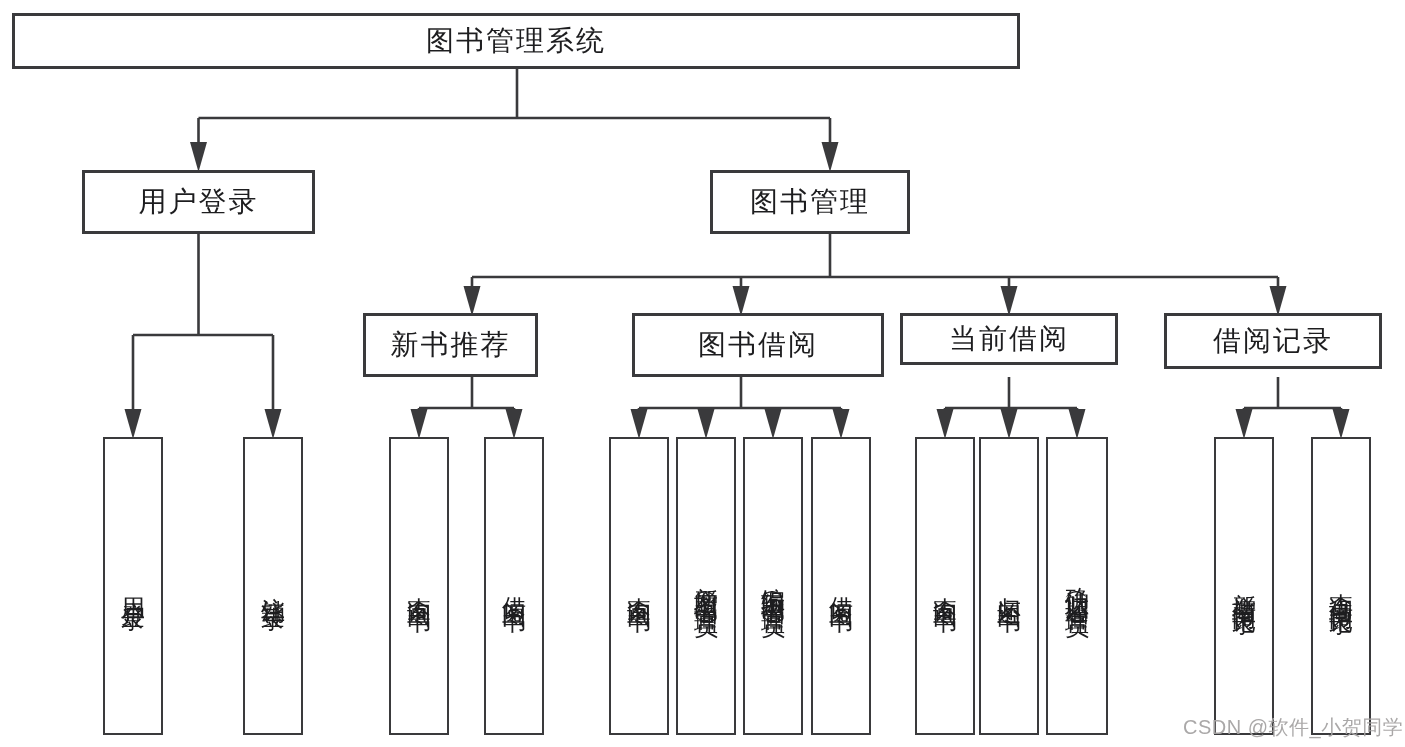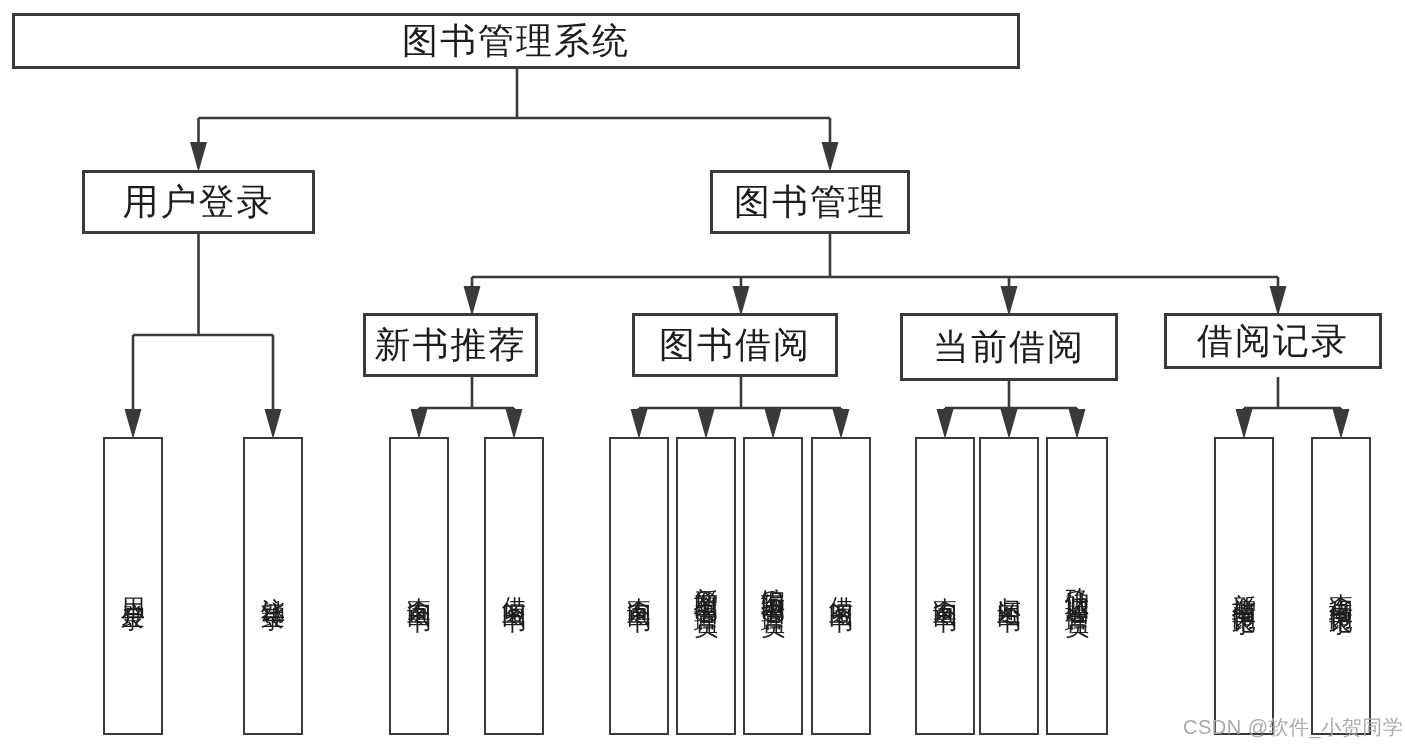--- a/index.html
+++ b/index.html
@@ -7,21 +7,21 @@
     position:relative; width:1405px; height:747px; background:#ffffff;
     font-family:"Liberation Sans", sans-serif; overflow:hidden;
   }
   .connectors { position:absolute; left:0; top:0; width:1405px; height:747px; z-index:1; }
   .node {
     position:absolute; box-sizing:border-box; background:#ffffff;
     border:3px solid #3a3a3c; color:#1d1d1f; z-index:2;
     display:flex; align-items:center; justify-content:center;
     text-align:center; line-height:1;
   }
-  .node.h { font-size:36px; letter-spacing:2px;text-align:center; }
+  .node.h { font-size:28px; letter-spacing:2px;text-align:center; }
   .node.v {
     border-width:2.5px; font-size:24px; letter-spacing:4px;
     writing-mode:vertical-rl; text-orientation:mixed;
     padding:4px 0;
   }
   .watermark {
     position:absolute; left:1183px; top:714px; z-index:3;
     font-size:20px; letter-spacing:0.5px; white-space:nowrap;
     color:rgba(165,163,163,0.95);
   }
@@ -77,22 +77,22 @@
       <polygon points="1332.5,409 1349.5,409 1341,439"></polygon>
     </g>
   </svg>
 
   <div class="node h" style="left:12px; top:13px; width:1008px; height:56px;">图书管理系统</div>
 
   <div class="node h" style="left:82px; top:170px; width:233px; height:64px;">用户登录</div>
   <div class="node h" style="left:710px; top:170px; width:200px; height:64px;">图书管理</div>
 
   <div class="node h" style="left:363px; top:313px; width:175px; height:64px;">新书推荐</div>
-  <div class="node h" style="left:632px; top:313px; width:206px; height:64px;">图书借阅</div>
-  <div class="node h" style="left:900px; top:313px; width:218px; height:68px;">当前借阅</div>
+  <div class="node h" style="left:632px; top:313px; width:252px; height:64px;">图书借阅</div>
+  <div class="node h" style="left:900px; top:313px; width:218px; height:52px;">当前借阅</div>
   <div class="node h" style="left:1164px; top:313px; width:218px; height:56px;">借阅记录</div>
 
   <div class="node v" style="left:103px; top:437px; width:60px; height:298px;">用户登录</div>
   <div class="node v" style="left:243px; top:437px; width:60px; height:298px;">注销登录</div>
 
   <div class="node v" style="left:389px; top:437px; width:60px; height:298px;">查询图书</div>
   <div class="node v" style="left:484px; top:437px; width:60px; height:298px;">借阅图书</div>
 
   <div class="node v" style="left:609px; top:437px; width:60px; height:298px;">查询图书</div>
   <div class="node v" style="left:676px; top:437px; width:60px; height:298px;">新增图书（管理员）</div>

